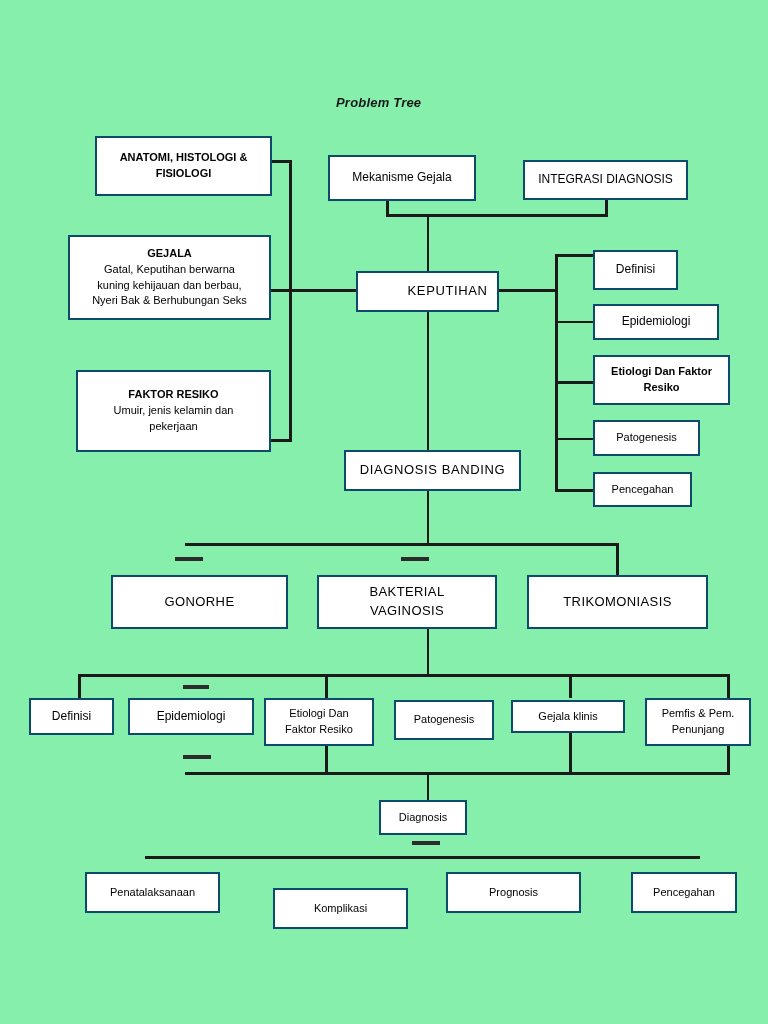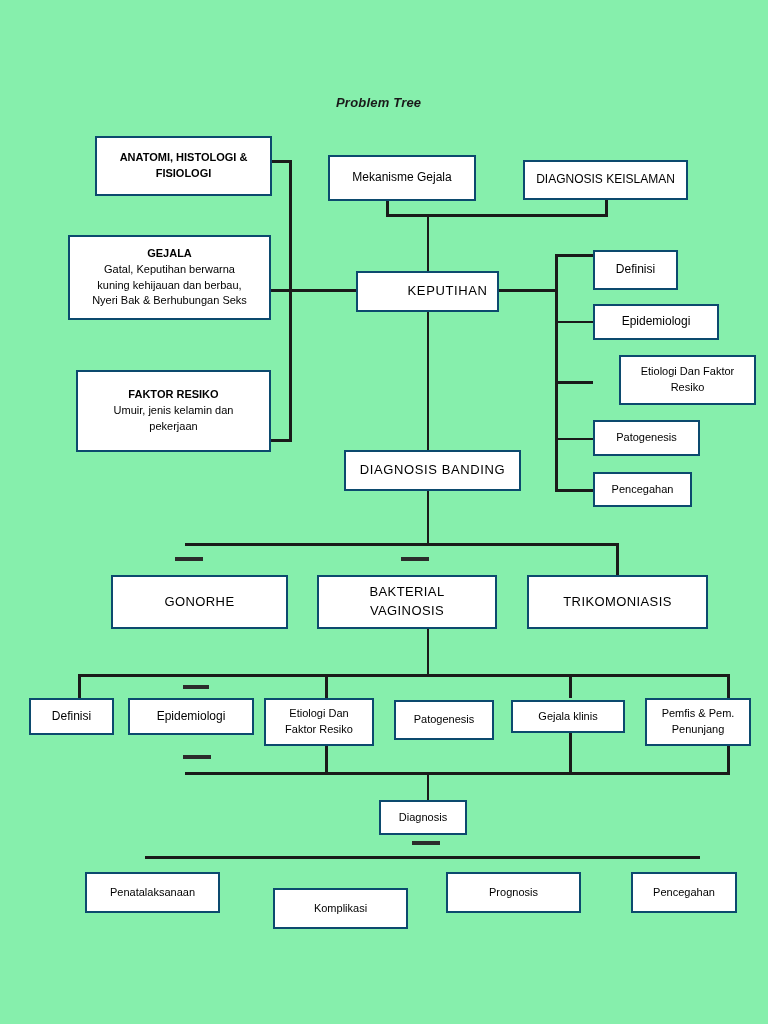--- a/index.html
+++ b/index.html
@@ -145,38 +145,38 @@
       <span class="ln">Umuir, jenis kelamin dan</span>
       <span class="ln">pekerjaan</span>
     </div>
   </div>
 
   <div class="node med" style="left:328px; top:155px; width:148px; height:46px;">
     <span>Mekanisme Gejala</span>
   </div>
 
   <div class="node med" style="left:523px; top:160px; width:165px; height:40px;">
-    <span>DIAGNOSIS KEISLAMAN</span>
+    <span>INTEGRASI DIAGNOSIS</span>
   </div>
 
   <div class="node big" style="left:356px; top:271px; width:143px; height:41px;padding-left:44px;">
     <span>KEPUTIHAN</span>
   </div>
 
   <div class="node big" style="left:344px; top:450px; width:177px; height:41px;">
     <span>DIAGNOSIS BANDING</span>
   </div>
 
   <div class="node med" style="left:593px; top:250px; width:85px; height:40px;">
     <span>Definisi</span>
   </div>
   <div class="node med" style="left:593px; top:304px; width:126px; height:36px;">
     <span>Epidemiologi</span>
   </div>
-  <div class="node" style="left:619px; top:355px; width:137px; height:50px;">
+  <div class="node" style="left:593px; top:355px; width:137px; height:50px;font-weight:bold;">
     <div>
       <span class="ln">Etiologi Dan Faktor</span>
       <span class="ln">Resiko</span>
     </div>
   </div>
   <div class="node" style="left:593px; top:420px; width:107px; height:36px;">
     <span>Patogenesis</span>
   </div>
   <div class="node" style="left:593px; top:472px; width:99px; height:35px;">
     <span>Pencegahan</span>

